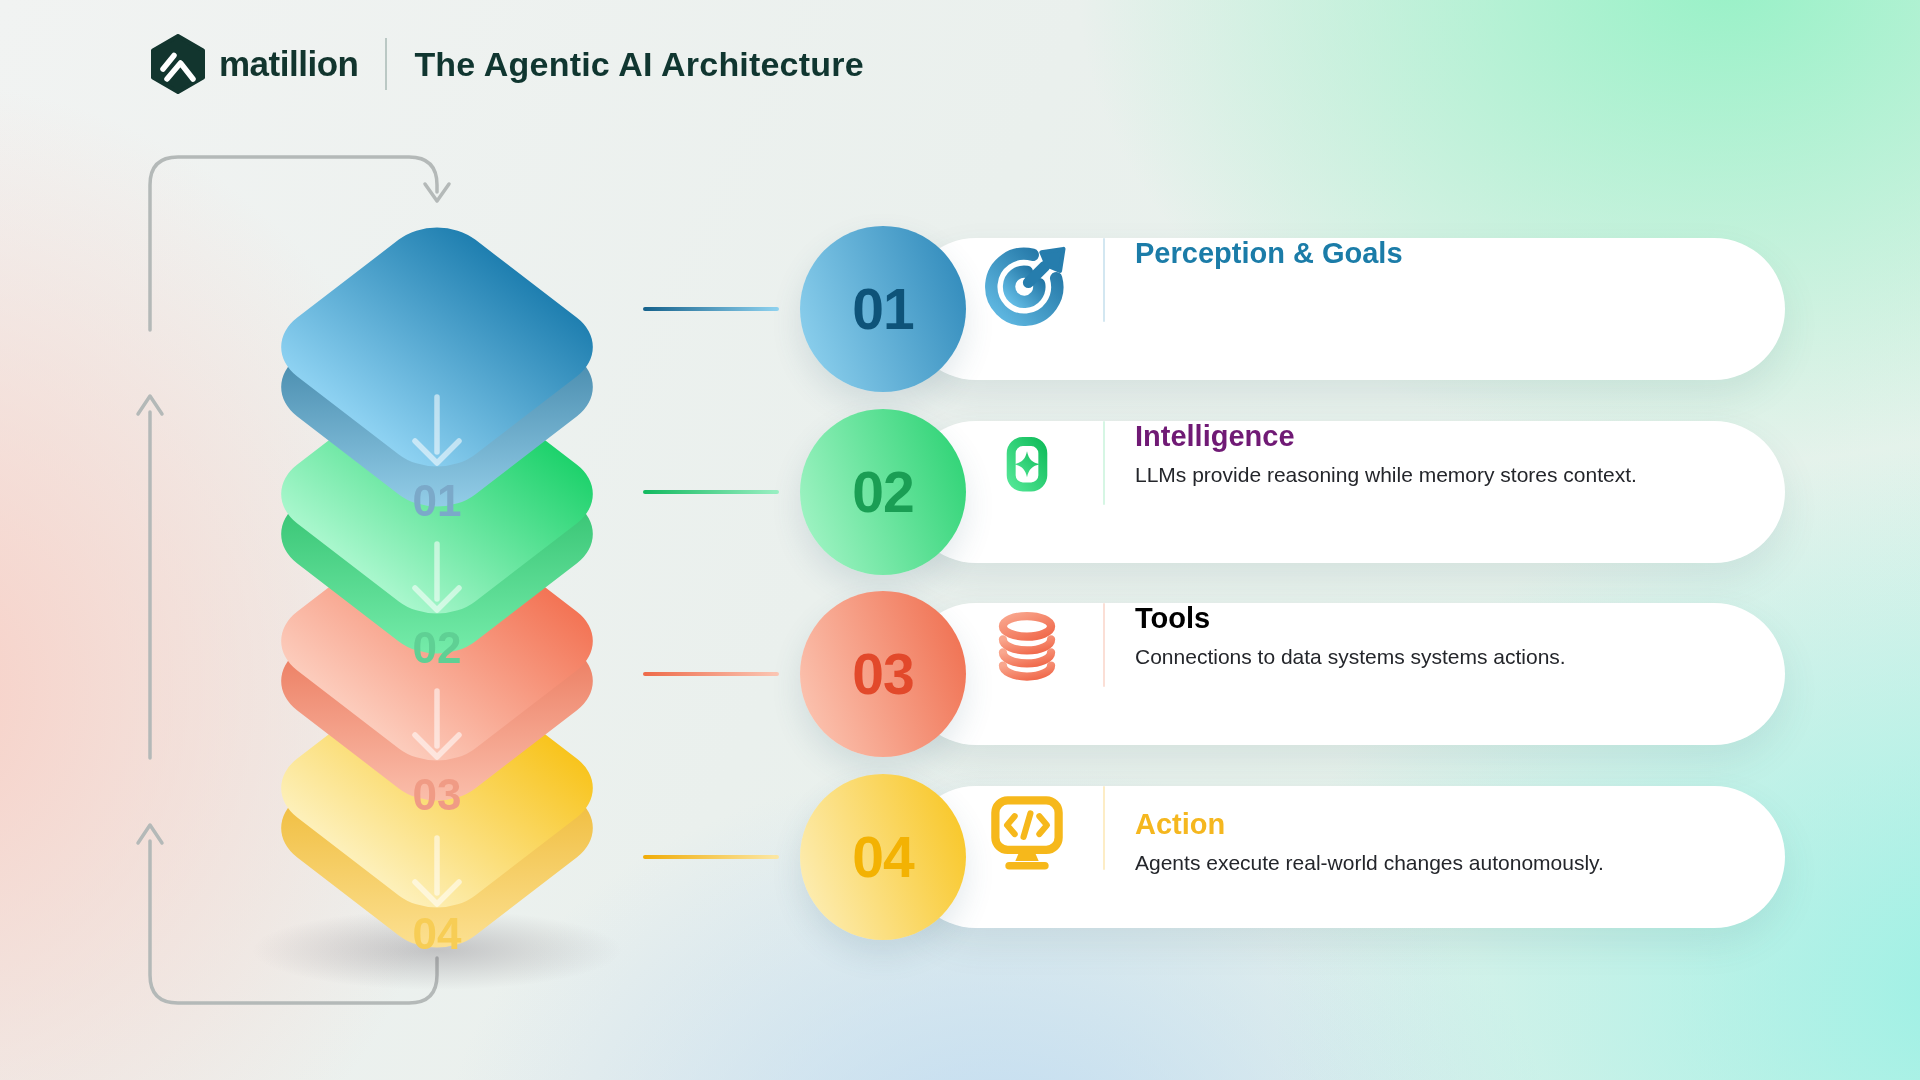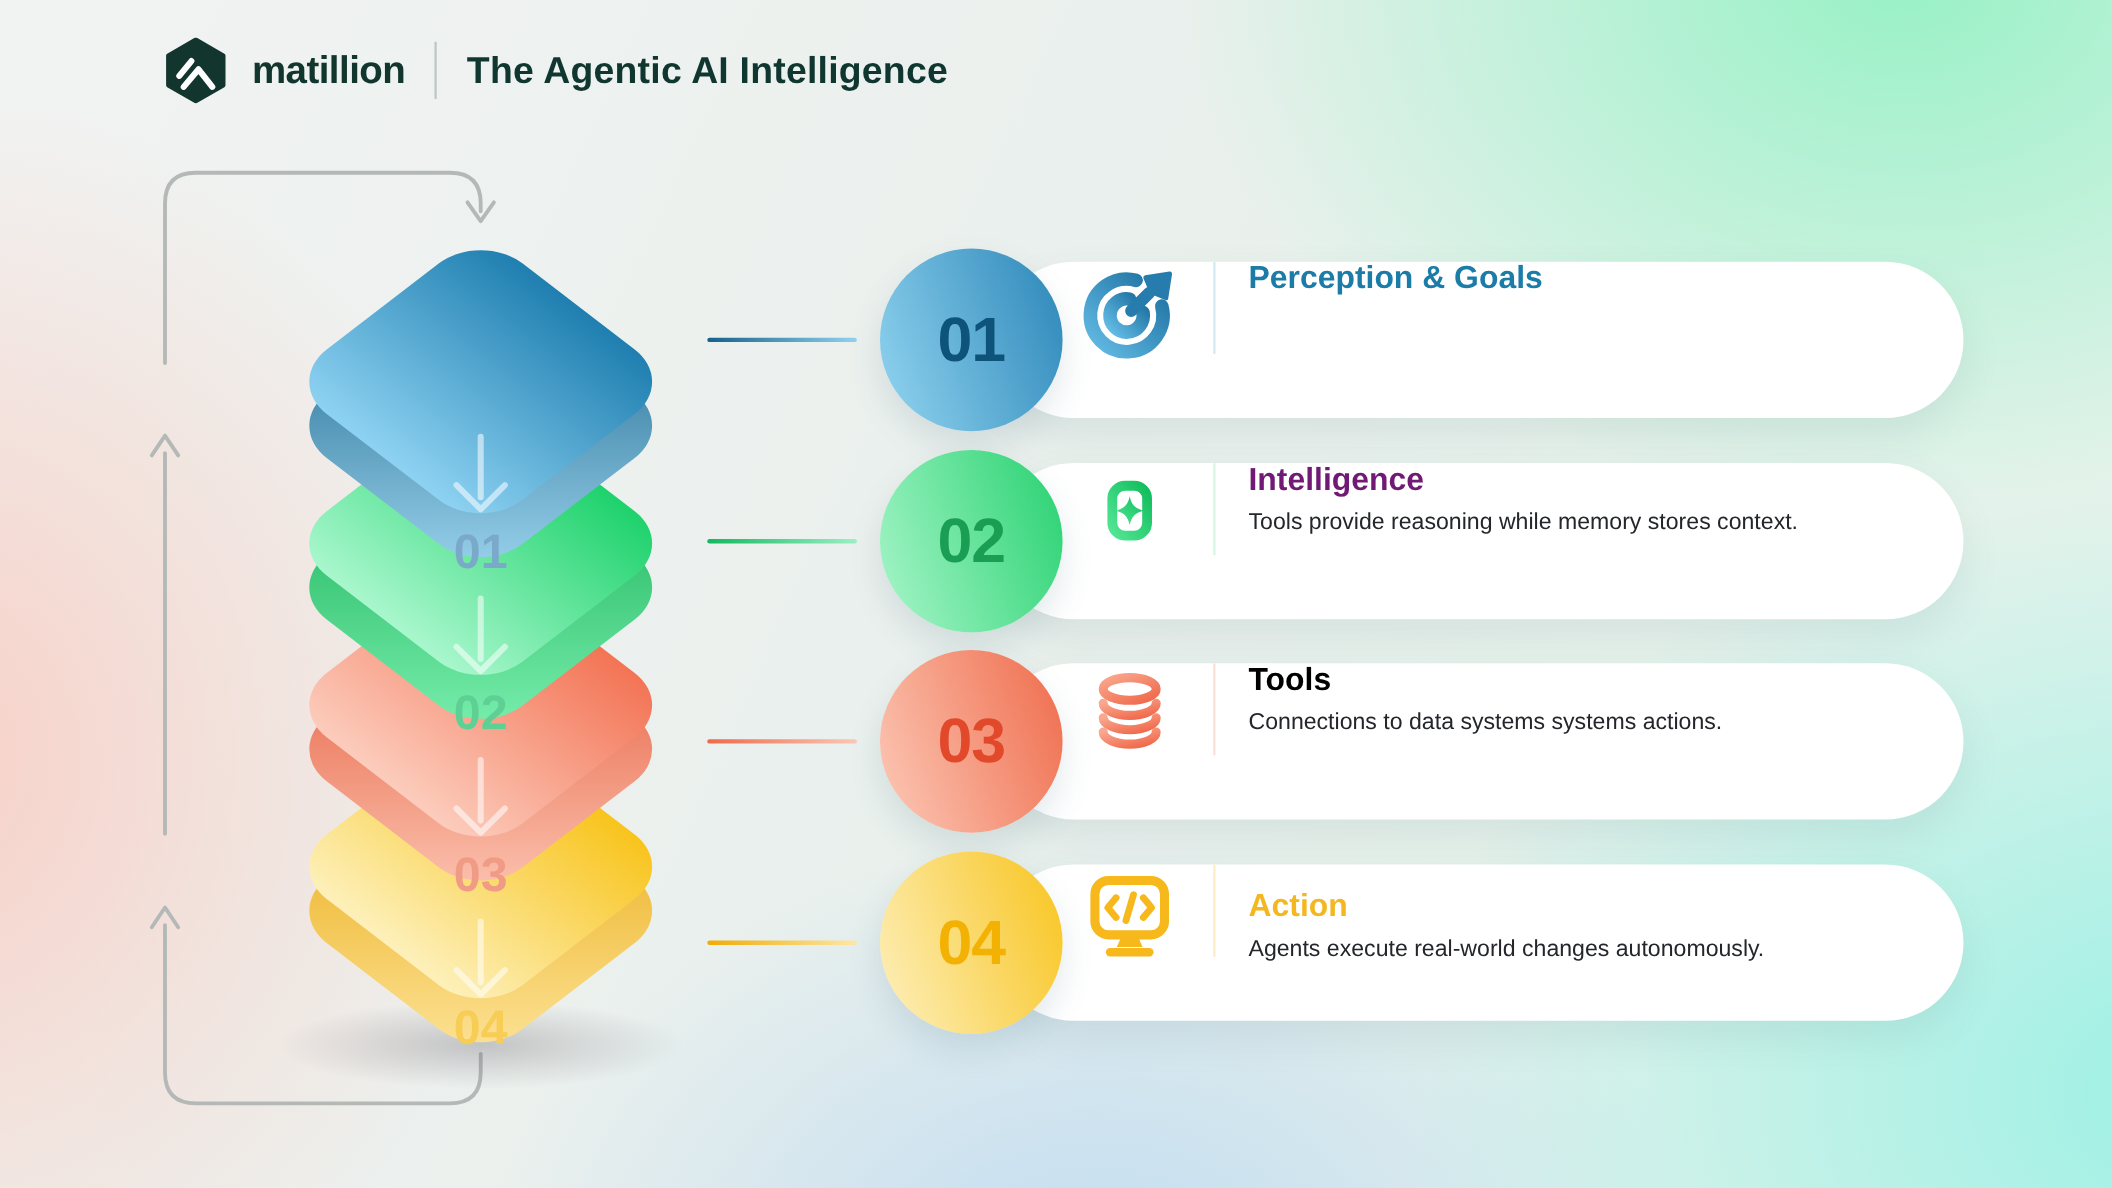--- a/index.html
+++ b/index.html
@@ -9,21 +9,21 @@
     background-color:#edf1f0;
     background-image:
       radial-gradient(1050px 780px at 90% -2%, rgba(148,241,197,.95), rgba(148,241,197,0) 62%),
       radial-gradient(1250px 950px at 104% 92%, rgba(150,240,228,.92), rgba(150,240,228,0) 58%),
       radial-gradient(950px 1050px at -4% 64%, rgba(248,206,196,.95), rgba(248,206,196,0) 58%),
       radial-gradient(900px 650px at 52% 108%, rgba(186,216,242,.85), rgba(186,216,242,0) 62%),
       linear-gradient(115deg,#f1f3f2 0%,#eaf0ed 45%,#e2f3ea 100%);
   }
   
   .header{position:absolute;left:150px;top:34px;display:flex;align-items:center;}
-  .brand-name{font-size:35px;font-weight:700;color:#12352e;letter-spacing:-.5px;margin-left:23px;}
+  .brand-name{font-size:35px;font-weight:700;color:#12352e;letter-spacing:-.5px;margin-left:13px;}
   .header-divider{width:2px;height:52px;background:#8fa6a0;opacity:.55;margin:0 27px;}
   .page-title{font-size:34px;font-weight:600;color:#103630;letter-spacing:.2px;}
   
   .diagram{position:absolute;left:0;top:0;}
   .stack-num{font-weight:800;font-size:44px;font-family:"Liberation Sans","DejaVu Sans",sans-serif;}
   
   .connector{position:absolute;height:4px;width:136px;left:643px;border-radius:2px;}
   .connector.c1{top:307px;background:linear-gradient(to right,#15618b,#90d3f0);}
   .connector.c2{top:490px;background:linear-gradient(to right,#12b95f,#9bf0c4);}
   .connector.c3{top:672px;background:linear-gradient(to right,#ee6a49,#fbc7b5);}
@@ -65,21 +65,21 @@
   <div class="header">
     <span style="display:inline-flex;">
       <svg width="56" height="60" viewBox="0 0 56 60">
         <path d="M28 2 L53 16.5 L53 43.5 L28 58 L3 43.5 L3 16.5 Z" fill="#12352e" stroke="#12352e" stroke-width="4" stroke-linejoin="round"></path>
         <path d="M13 35 L24 21.5" stroke="#ffffff" stroke-width="5.5" stroke-linecap="round" fill="none"></path>
         <path d="M17 45 L30.5 29 L43 45" stroke="#ffffff" stroke-width="5.5" stroke-linecap="round" stroke-linejoin="round" fill="none"></path>
       </svg>
     </span>
     <span class="brand-name">matillion</span>
     <span class="header-divider"></span>
-    <span class="page-title">The Agentic AI Intelligence</span>
+    <span class="page-title">The Agentic AI Architecture</span>
   </div>
 
   <svg class="diagram" width="1920" height="1080" viewBox="0 0 1920 1080">
     <defs>
       <linearGradient id="fBlue" x1="0" y1="1" x2="0" y2="0">
           <stop offset="0" stop-color="#8ed2f2"></stop>
           <stop offset="1" stop-color="#1f7fb0"></stop>
         </linearGradient>
       <linearGradient id="rBlue" x1="0" y1="0" x2="1" y2="1">
           <stop offset="0" stop-color="#145e85"></stop>
@@ -209,21 +209,21 @@
               <path d="M47.5 30 L53.5 30"></path>
               <path d="M47.5 38 L53.5 38"></path>
           </g>
           <rect x="20.5" y="13.5" width="23" height="33" rx="8.5" fill="none" stroke="url(#ig2)" stroke-width="6.5"></rect>
           <path d="M32 20.5 C33.2 26.3 35.8 28.8 41.5 30 C35.8 31.2 33.2 33.7 32 39.5 C30.8 33.7 28.2 31.2 22.5 30 C28.2 28.8 30.8 26.3 32 20.5 Z" fill="url(#ig2)"></path>
         </svg>
       </div>
       <div class="sep"></div>
       <div class="texts">
         <div class="card-title">Intelligence</div>
-        <div class="card-desc">Tools provide reasoning while memory stores context.</div>
+        <div class="card-desc">LLMs provide reasoning while memory stores context.</div>
       </div>
     </div>
     <div class="circle">
         <span>02</span>
       </div>
   </div>
 
   <div class="row r3">
     <div class="card">
       <div class="icon-box">

